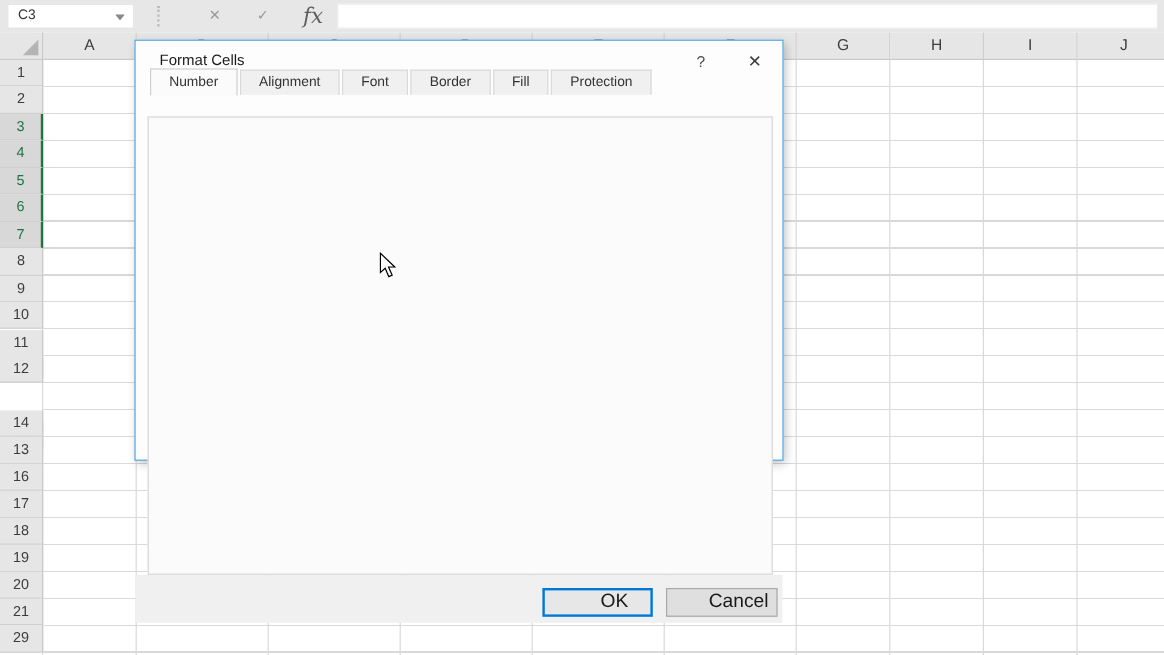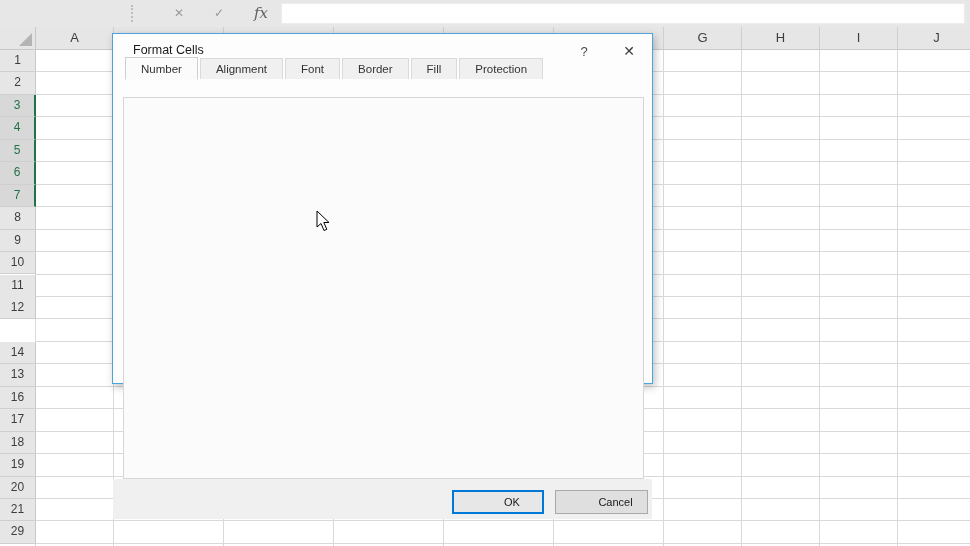--- a/index.html
+++ b/index.html
@@ -8,21 +8,21 @@
 
   
   .topbar { position:absolute; left:0; top:0; width:970px; height:27px; background:#e7e7e7; z-index:1; }
   .namebox { position:absolute; left:6px; top:3px; width:106px; height:21px; background:#fff; border:1px solid #e0e0e0;
              font-size:11.5px; color:#333; line-height:19px; padding-left:8px; }
   .namebox .nb-arrow { position:absolute; right:7px; top:8px; width:0; height:0;
              border-left:4px solid transparent; border-right:4px solid transparent; border-top:5px solid #8a8a8a; }
   .tb-sep { position:absolute; left:131px; top:5px; height:17px; border-left:2px dotted #bdbdbd; }
   .fbtn { position:absolute; top:3px; width:26px; height:21px; text-align:center; line-height:21px;
           color:#9a9a9a; font-size:12px; background:transparent; border:none; }
-  .fbtn.fx { font-family:"DejaVu Serif", serif; font-style:italic; color:#5f5f5f; font-size:15px; }
+  .fbtn.fx { font-family:"DejaVu Serif", serif; font-style:italic; color:#5f5f5f; font-size:18px; }
   .formula-input { position:absolute; left:281px; top:3px; width:684px; height:21px; background:#fff; border:1px solid #ececec; }
 
   
   .sheet { position:absolute; left:0; top:27px; width:970px; height:519px; background:#fff; }
   .corner { position:absolute; left:0; top:0; width:36px; height:23px; background:#e6e6e6;
             border-right:1px solid #c9c9c9; border-bottom:1px solid #c9c9c9; }
   .corner .tri { position:absolute; right:3px; bottom:3px; width:0; height:0;
             border-bottom:13px solid #b4b4b4; border-left:13px solid transparent; }
   .col-h { position:absolute; top:0; height:23px; background:#e6e6e6; border-right:1px solid #cfcfcf;
            border-bottom:1px solid #c9c9c9; text-align:center; font-size:13px; color:#3d3d3d; line-height:22px; }
@@ -74,30 +74,34 @@
 
   .combo { position:absolute; left:174px; top:270px; width:348px; height:24px; background:#fff; border:1px solid #a6a6a6; }
   .combo-text { position:absolute; left:7px; top:4px; font-size:11.5px; color:#1c1c1c; }
   .combo-btn { position:absolute; right:0; top:0; width:21px; height:22px; background:#ececec; border-left:1px solid #bfbfbf;
                display:flex; align-items:center; justify-content:center; }
   .chev { width:7px; height:7px; border-right:1.6px solid #555; border-bottom:1.6px solid #555; transform:rotate(45deg); margin-top:-3px; }
 
   .desc { position:absolute; left:16px; top:367px; width:512px; font-size:11.5px; color:#333; line-height:15px; }
 
   .dlg-footer { position:absolute; left:0; top:445px; width:539px; height:40px; background:#f0f0f0; }
-  .btn { position:absolute; top:11px; height:24px; font-size:11px; color:#1a1a1a; text-align:center;padding-left:28px; }
+  .btn { position:absolute; top:11px; height:24px; font-size:16px; color:#1a1a1a; text-align:center;padding-left:28px; }
   .btn-ok { left:339px; width:92px; background:#e7e7e7; border:2px solid #0078d7; }
   .btn-cancel { left:442px; width:93px; background:#dfdfdf; border:1px solid #a9a9a9; }
 
   .cursor { position:absolute; left:316px; top:210px; z-index:30; }
 </style>
 </head>
 <body>
 
 <div class="topbar">
+  <div class="namebox">
+    <span>C3</span>
+    <span class="nb-arrow"></span>
+  </div>
   <div class="tb-sep"></div>
   <button class="fbtn" style="left:166px;">✕</button>
   <button class="fbtn" style="left:206px;">✓</button>
   <button class="fbtn fx" style="left:248px;">fx</button>
   <div class="formula-input"></div>
 </div>
 
 <div class="sheet">
   <div class="hlines"></div>
   <div id="vlines">

